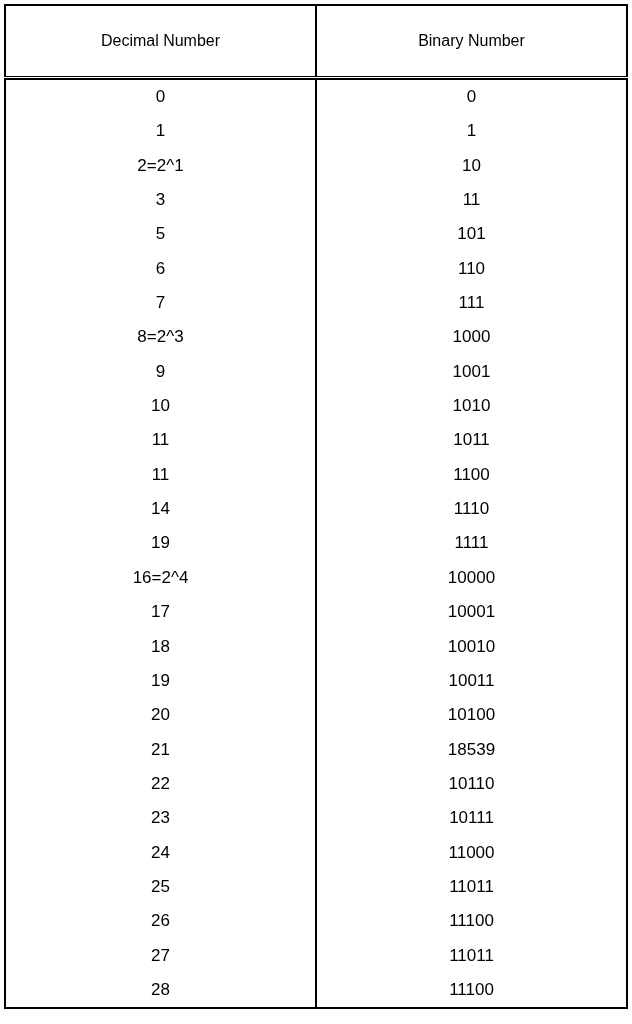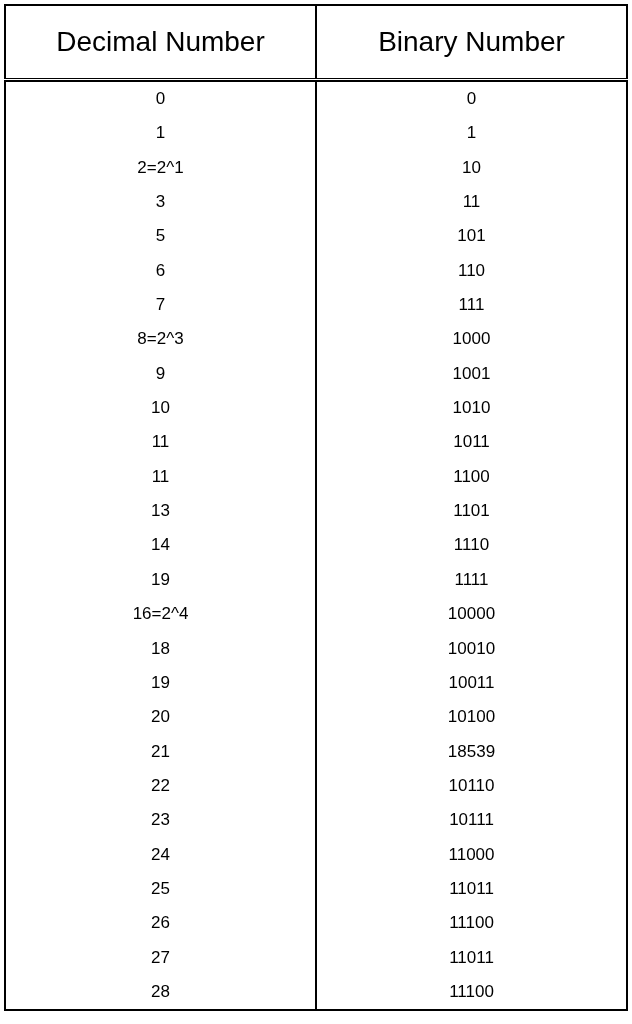--- a/index.html
+++ b/index.html
@@ -13,22 +13,22 @@
       padding: 4px;
     }
     table {
       border-collapse: collapse;
       width: 624px;
       background: #ffffff;
     }
     th {
       border: 2px solid #000000;
       font-weight: normal;
-      font-size: 28px;
-      padding: 20px 0;
+      font-size: 16px;
+      padding: 26px 0;
       text-align: center;
     }
     th:first-child {
       border-right: 2px solid #000000;
     }
     tbody tr:first-child td {
       border-top: 3px double #000000;
     }
     td {
       text-align: center;
@@ -117,34 +117,34 @@
       </tr>
       <tr>
         <td>11</td>
         <td>1011</td>
       </tr>
       <tr>
         <td>11</td>
         <td>1100</td>
       </tr>
       <tr>
-        <td>13</td>
-        <td>1101</td>
-      </tr>
-      <tr>
         <td>14</td>
         <td>1110</td>
       </tr>
       <tr>
         <td>19</td>
         <td>1111</td>
       </tr>
       <tr>
         <td>16=2^4</td>
         <td>10000</td>
+      </tr>
+      <tr>
+        <td>17</td>
+        <td>10001</td>
       </tr>
       <tr>
         <td>18</td>
         <td>10010</td>
       </tr>
       <tr>
         <td>19</td>
         <td>10011</td>
       </tr>
       <tr>

